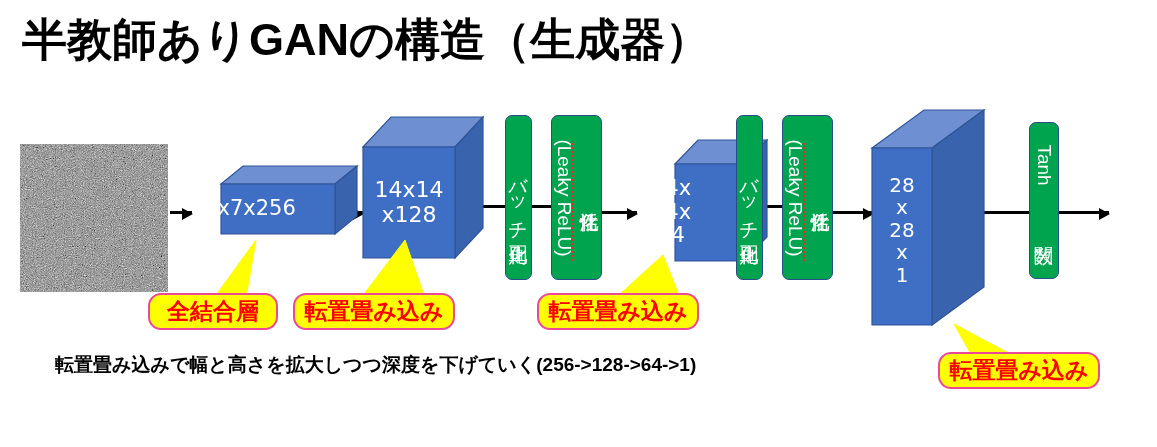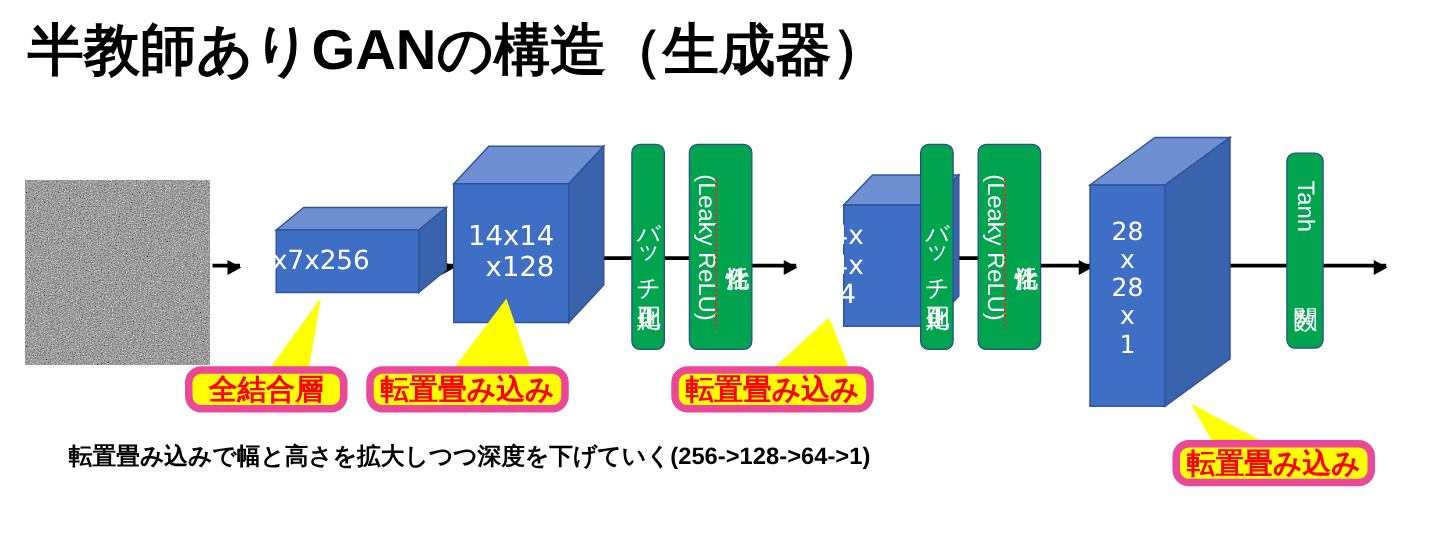--- a/index.html
+++ b/index.html
@@ -130,21 +130,21 @@
   .arrow.noarrow::after { display: none; }
 
   
   .callout {
     position: absolute;
   }
   .callout .bubble {
     position: absolute;
     left: 0;
     background: #ffff00;
-    border: 6px solid #ec4899;
+    border: 2px solid #ec4899;
     border-radius: 13px;
     box-sizing: border-box;
     color: #ff0000;
     font-weight: bold;
     display: flex;
     align-items: center;
     justify-content: center;
     white-space: nowrap;
   }
   .callout .tail {
@@ -208,21 +208,21 @@
     </svg>
     <div class="cub-label" style="left:0px; top:18px; width:114px; height:50px; display:flex; align-items:center; justify-content:center; font-size:21px;">7x7x256</div>
   </div>
 
   <div class="cuboid" style="left:363px; top:117px; width:120px; height:142px;">
     <svg width="120" height="142" viewBox="0 0 120 142">
       <polygon points="0,30 28,0 120,0 92,30" fill="#6e90d2" stroke="#2f5597" stroke-width="1.2"></polygon>
       <polygon points="92,30 120,0 120,111 92,141" fill="#3a63ae" stroke="#2f5597" stroke-width="1.2"></polygon>
       <polygon points="0,30 92,30 92,141 0,141" fill="#3f6fc4" stroke="#2f5597" stroke-width="1.2"></polygon>
     </svg>
-    <div class="cub-label" style="left:0px; top:30px; width:92px; height:111px; display:flex; align-items:center; justify-content:center; font-size:22px;text-align:right;">14x14
+    <div class="cub-label" style="left:0px; top:30px; width:92px; height:111px; display:flex; align-items:center; justify-content:center; font-size:22px;">14x14
 x128</div>
   </div>
 
   <div class="cuboid" style="left:637px; top:140px; width:92px; height:122px;padding-left:38px;">
     <svg width="92" height="122" viewBox="0 0 92 122">
       <polygon points="0,24 23,0 92,0 69,24" fill="#6e90d2" stroke="#2f5597" stroke-width="1.2"></polygon>
       <polygon points="69,24 92,0 92,97 69,121" fill="#3a63ae" stroke="#2f5597" stroke-width="1.2"></polygon>
       <polygon points="0,24 69,24 69,121 0,121" fill="#3f6fc4" stroke="#2f5597" stroke-width="1.2"></polygon>
     </svg>
     <div class="cub-label" style="left:0px; top:24px; width:69px; height:97px; display:flex; align-items:center; justify-content:center; font-size:21px;">14x

